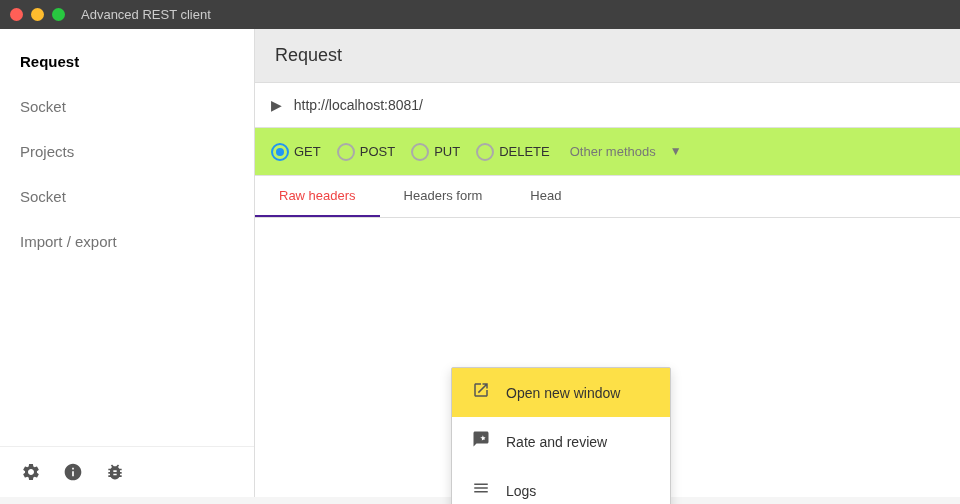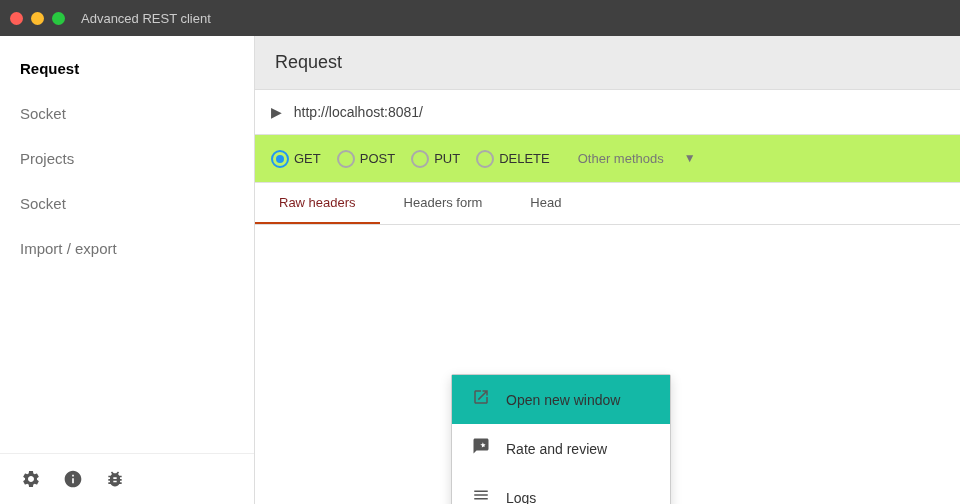--- a/index.html
+++ b/index.html
@@ -1,20 +1,20 @@
 <!DOCTYPE html>
 <html><head>
   <meta charset="utf-8">
   <style>
     * { margin: 0; padding: 0; box-sizing: border-box; }
     body { font-family: 'Segoe UI', Arial, sans-serif; font-size: 14px; background: #f5f5f5; width: 960px; height: 504px; overflow: hidden; }
 
     
     .title-bar {
-      height: 36px;
+      height: 29px;
       background: #404040;
       display: flex;
       align-items: center;
       padding: 0 10px;
       gap: 8px;
     }
     .window-btn {
       width: 13px; height: 13px;
       border-radius: 50%;
       display: inline-block;
@@ -121,22 +121,21 @@
     .radio-circle.selected { border-color: #2196F3; }
     .radio-circle.selected::after {
       content: '';
       width: 8px; height: 8px;
       border-radius: 50%;
       background: #2196F3;
     }
     .radio-label { font-size: 13px; color: #333; }
 
     .other-methods-dropdown {
-      display: flex; align-items: flex-start; gap: 20px;
-      margin-left: 8px;
+      display: flex; align-items: flex-start; gap: 14px;
       cursor: pointer;
       color: #777;
       font-size: 13px;
       border: none;
       background: none;
       padding: 4px 4px;
     }
     .dropdown-arrow { font-size: 12px; color: #777; }
 
     
@@ -148,22 +147,22 @@
     }
     .tab-item {
       padding: 12px 24px;
       font-size: 13px;
       color: #555;
       cursor: pointer;
       border-bottom: 2px solid transparent;
       text-align: center;
     }
     .tab-item.active {
-      color: #7f1d1d;
-      border-bottom: 2px solid #c2410c;
+      color: #ef4444;
+      border-bottom: 2px solid #4c1d95;
     }
 
     
     .tab-content {
       background: #fff;
       flex: 1;
       min-height: 60px;
     }
 
     
@@ -180,21 +179,21 @@
     }
     .menu-item {
       display: flex;
       align-items: center;
       padding: 13px 18px;
       gap: 14px;
       cursor: pointer;
       font-size: 14px;
       color: #333;
     }
-    .menu-item.active { background: #14b8a6; }
+    .menu-item.active { background: #fde047; }
     .menu-icon { font-size: 17px; color: #555; width: 22px; text-align: center; }
   </style>
 </head>
 <body>
 
 <div class="title-bar">
   <span class="window-btn btn-close"></span>
   <span class="window-btn btn-min"></span>
   <span class="window-btn btn-max"></span>
   <span class="title-text">Advanced REST client</span>

